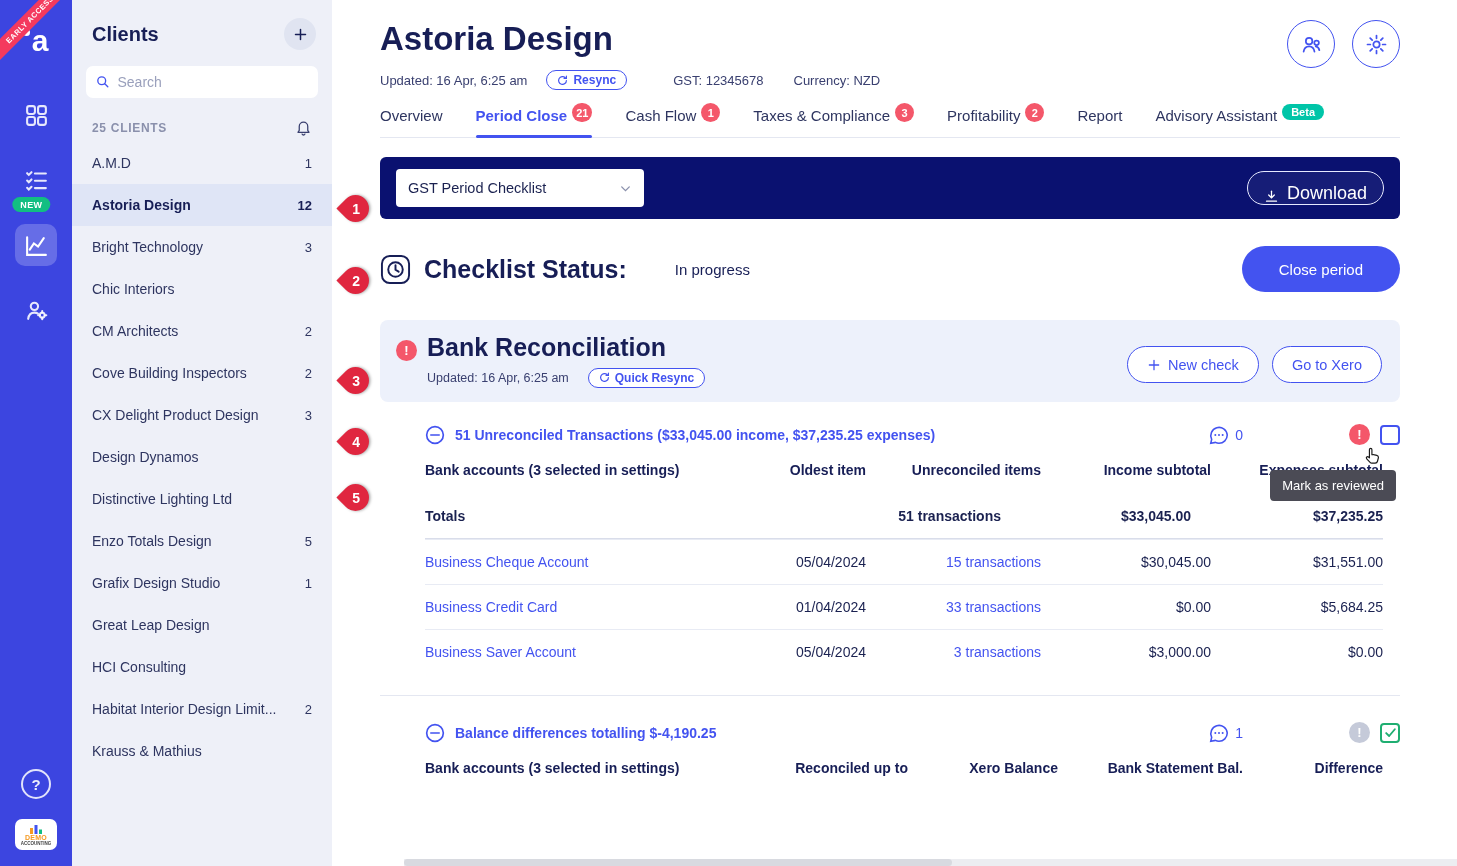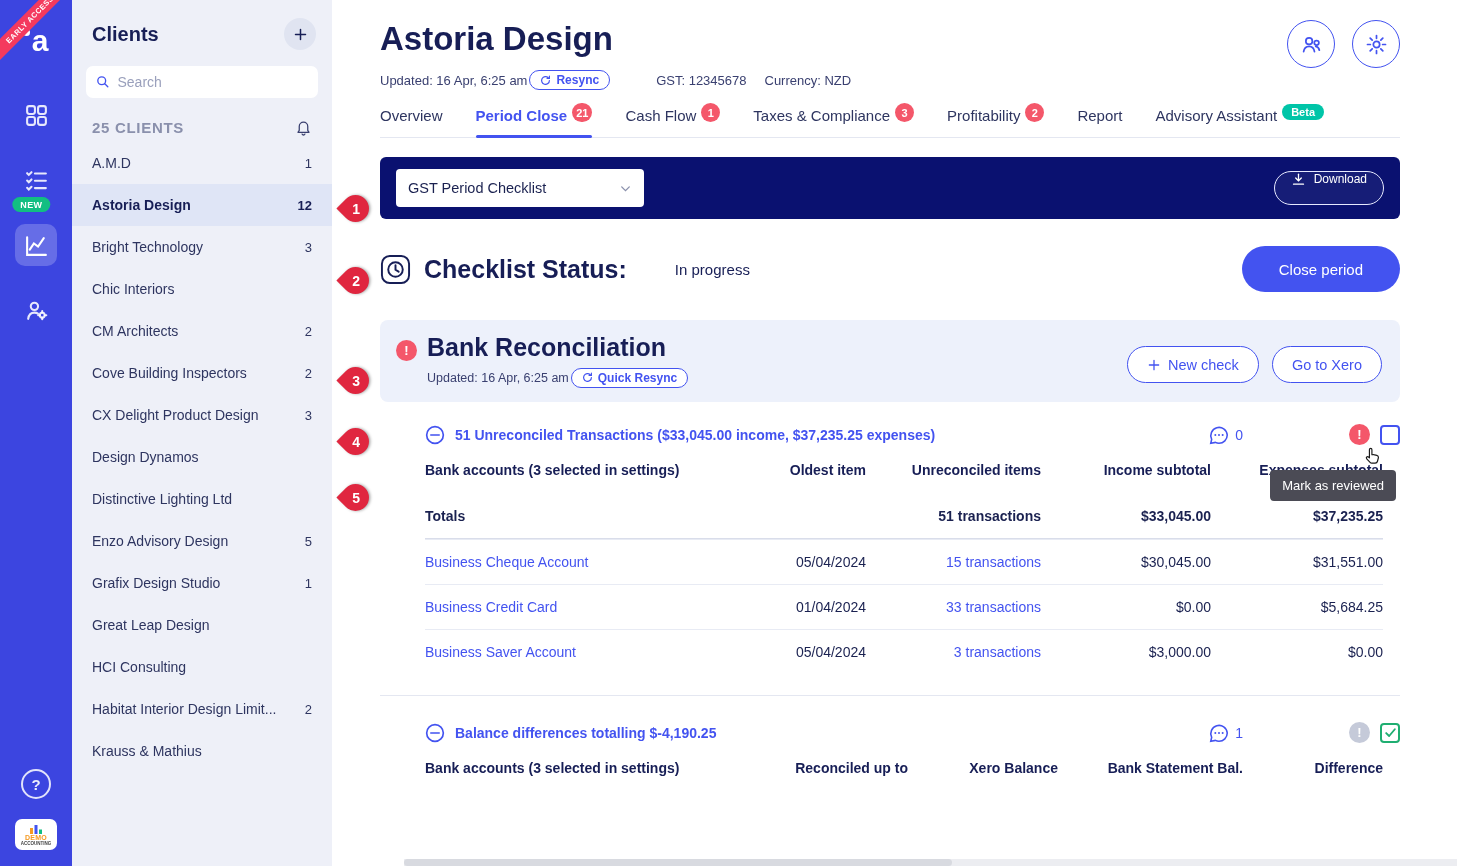--- a/index.html
+++ b/index.html
@@ -25,48 +25,48 @@
 
   
   .sidebar { width:260px; background:#EEF0F8; flex-shrink:0; display:flex; flex-direction:column; overflow:hidden; }
   .sb-head { display:flex; justify-content:space-between; align-items:center; padding:18px 16px 14px 20px; }
   .sb-title { font-size:20px; font-weight:bold; color:#171E56; }
   .plus-btn { width:32px; height:32px; border-radius:50%; background:#E0E4F1; border:none; display:flex; align-items:center; justify-content:center; cursor:pointer; }
   .search-box { margin:2px 14px 0; background:#fff; border-radius:7px; height:32px; display:flex; align-items:center; padding:0 10px; gap:8px; }
   .search-box input { border:none; outline:none; background:transparent; font-family:"Liberation Sans",sans-serif; font-size:14px; color:#333; width:100%; }
   .search-box input::placeholder { color:#9AA0BC; }
   .sb-count-row { display:flex; justify-content:space-between; align-items:center; padding:21px 20px 6px 20px; }
-  .sb-count { font-size:15px; font-weight:bold; color:#8A90AC; letter-spacing:.7px; }
+  .sb-count { font-size:12px; font-weight:bold; color:#8A90AC; letter-spacing:.7px; }
   .client-list { overflow:hidden; }
   .client { display:flex; justify-content:space-between; align-items:center; padding:13px 20px; font-size:14px; color:#2E3560; cursor:pointer; }
   .client.selected { background:#DFE5F6; font-weight:bold; color:#171E56; }
   .client-count { font-size:13px; }
   .client-name { white-space:nowrap; overflow:hidden; text-overflow:ellipsis; max-width:190px; }
 
   
   .main { flex:1; background:#fff; padding:20px 57px 0 48px; position:relative; overflow:hidden; }
   .main-header { display:flex; justify-content:space-between; align-items:flex-start; }
   h1 { font-size:33px; font-weight:bold; color:#171E56; }
   .meta-row { display:flex; align-items:center; margin-top:12px; font-size:13px; color:#3A4070; }
-  .pill-outline { display:inline-flex; align-items:center; gap:5px; border:1px solid #4353F0; color:#4353F0; background:#fff; border-radius:12px; padding:2px 10px; font-size:12px; font-weight:bold; margin-left:2px; cursor:pointer; font-family:"Liberation Sans",sans-serif; }
-  .meta-gst { margin-left:46px; } .meta-cur { margin-left:18px; }
+  .pill-outline { display:inline-flex; align-items:center; gap:5px; border:1px solid #4353F0; color:#4353F0; background:#fff; border-radius:12px; padding:2px 10px; font-size:12px; font-weight:bold; margin-left:19px; cursor:pointer; font-family:"Liberation Sans",sans-serif; }
+  .meta-gst { margin-left:46px; } .meta-cur { margin-left:30px; }
   .header-actions { display:flex; gap:17px; }
   .icon-circle { width:48px; height:48px; border-radius:50%; border:1.5px solid #4353F0; background:#fff; display:flex; align-items:center; justify-content:center; cursor:pointer; }
 
   .tab-bar { display:flex; gap:33px; margin-top:17px; border-bottom:1px solid #E4E7F1; }
   .tab { padding-bottom:13px; font-size:15px; color:#2E3560; position:relative; cursor:pointer; display:flex; align-items:flex-start; gap:5px; }
   .tab.active { color:#4353F0; font-weight:bold; }
   .tab.active::after { content:''; position:absolute; left:0; right:0; bottom:-1px; height:3px; background:#4353F0; border-radius:2px; }
   .tab-badge { min-width:19px; height:19px; padding:0 4px; border-radius:10px; background:#F4576A; color:#fff; font-size:11px; font-weight:bold; display:inline-flex; align-items:center; justify-content:center; margin-top:-4px; }
   .tab-beta { background:#00C5A8; color:#fff; font-size:11px; font-weight:bold; border-radius:10px; padding:2px 9px; margin-top:-3px; }
 
   .navy-toolbar { margin-top:19px; height:62px; background:#0A1170; border-radius:6px; display:flex; align-items:center; padding:0 16px; gap:14px; }
   .select { background:#fff; border-radius:4px; height:38px; display:flex; align-items:center; justify-content:space-between; padding:0 12px; font-size:14.5px; color:#1A2150; cursor:pointer; }
   .select.w1 { width:248px; } .select.w2 { width:158px; }
-  .download-btn { margin-left:auto; display:flex; align-items:flex-start; gap:8px; background:rgba(255,255,255,.05); border:1.5px solid #E6E9FF; color:#fff; border-radius:17px; height:34px; padding:0 16px; font-size:12px; cursor:pointer; font-family:"Liberation Sans",sans-serif; }
+  .download-btn { margin-left:auto; display:flex; align-items:flex-end; gap:8px; background:rgba(255,255,255,.05); border:1.5px solid #E6E9FF; color:#fff; border-radius:17px; height:34px; padding:0 16px; font-size:18px; cursor:pointer; font-family:"Liberation Sans",sans-serif; }
 
   .status-row { margin-top:27px; display:flex; align-items:center; }
   .status-label { font-size:25px; font-weight:bold; color:#171E56; margin-left:13px; }
   .status-value { font-size:15px; color:#171E56; margin-left:48px; }
   .primary-btn { margin-left:auto; background:#4353F0; color:#fff; border:none; border-radius:24px; height:46px; padding:0 37px; font-size:15px; cursor:pointer; font-family:"Liberation Sans",sans-serif; }
 
   .bankrec-panel { margin-top:28px; background:#EDF1FB; border-radius:8px; padding:14px 18px 14px 16px; display:flex; align-items:flex-start; }
   .alert-circle { width:21px; height:21px; border-radius:50%; color:#fff; font-weight:bold; font-size:13px; display:inline-flex; align-items:center; justify-content:center; flex-shrink:0; }
   .alert-circle::after { content:"!"; }
   .alert-red { background:#F4576A; } .alert-gray { background:#C5CAD9; }
@@ -88,21 +88,21 @@
   .cursor-float { position:absolute; right:16px; top:22px; z-index:6; }
   .tooltip { position:absolute; right:4px; top:46px; background:#4B4B55; color:#fff; font-size:13px; padding:8px 12px; border-radius:4px; z-index:5; white-space:nowrap; }
 
   .t-grid { display:grid; margin-left:45px; margin-right:17px; align-items:center; }
   .t1 { grid-template-columns:1fr 150px 175px 170px 172px; }
   .t2 { grid-template-columns:1fr 175px 150px 185px 140px; }
   .th { font-size:14px; font-weight:bold; color:#171E56; }
   .th.num { text-align:right; }
   .thead { padding-top:16px; padding-bottom:16px; }
   .trow { padding:14px 0; border-top:1px solid #E8EBF4; font-size:14px; color:#1A2150; margin-left:45px; margin-right:17px; }
-  .trow.totals { border-top:none; border-bottom:1px solid #D9DDEA; font-weight:bold; }
+  .trow.totals { border-top:none; border-bottom:1px solid #D9DDEA; font-weight:bold;gap:20px; }
   .cell-num { text-align:right; }
   .link { color:#4353F0; cursor:pointer; text-decoration:none; }
   .section-divider { margin-top:21px; border-top:1px solid #E4E7F1; }
   .balance-section { margin-top:26px; }
 
   .h-scrollbar { position:absolute; left:72px; right:0; bottom:0; height:7px; background:#ECEDF1; }
   .h-thumb { height:100%; width:52%; background:#D8DAE0; border-radius:4px; }
 
   
   .pin { position:absolute; width:27px; height:27px; background:#E0263F; border-radius:0 50% 50% 50%; transform:rotate(-45deg); display:flex; align-items:center; justify-content:center; box-shadow:1px 1px 3px rgba(0,0,0,.35); z-index:20; left:342px; }
@@ -229,21 +229,21 @@
     <span class="client-name">Design Dynamos</span>
     <span class="client-count"></span>
   </div>
 
   <div class="client">
     <span class="client-name">Distinctive Lighting Ltd</span>
     <span class="client-count"></span>
   </div>
 
   <div class="client">
-    <span class="client-name">Enzo Advisory Design</span>
+    <span class="client-name">Enzo Totals Design</span>
     <span class="client-count">5</span>
   </div>
 
   <div class="client">
     <span class="client-name">Grafix Design Studio</span>
     <span class="client-count">1</span>
   </div>
 
   <div class="client">
     <span class="client-name">Great Leap Design</span>

